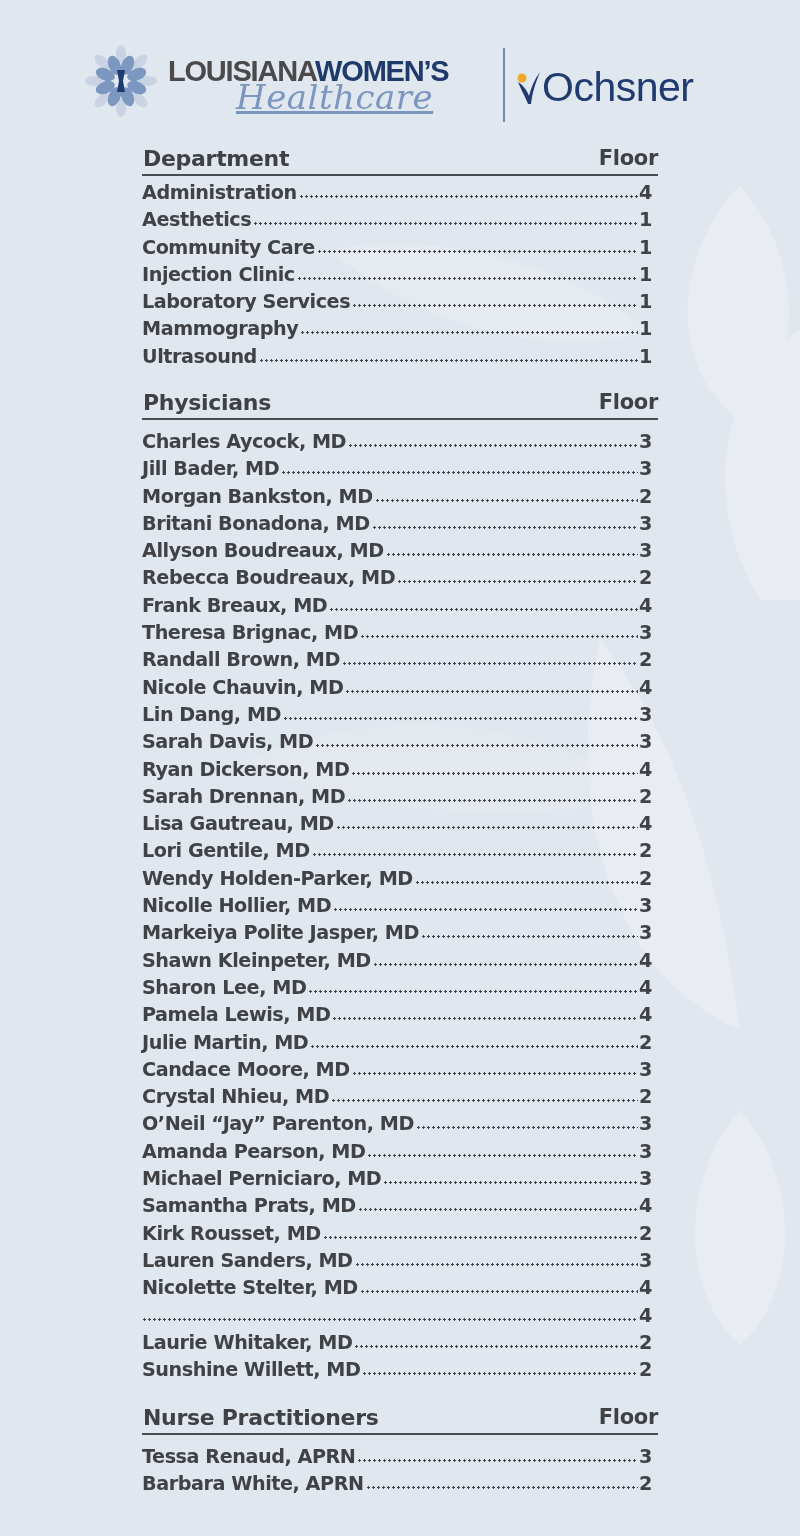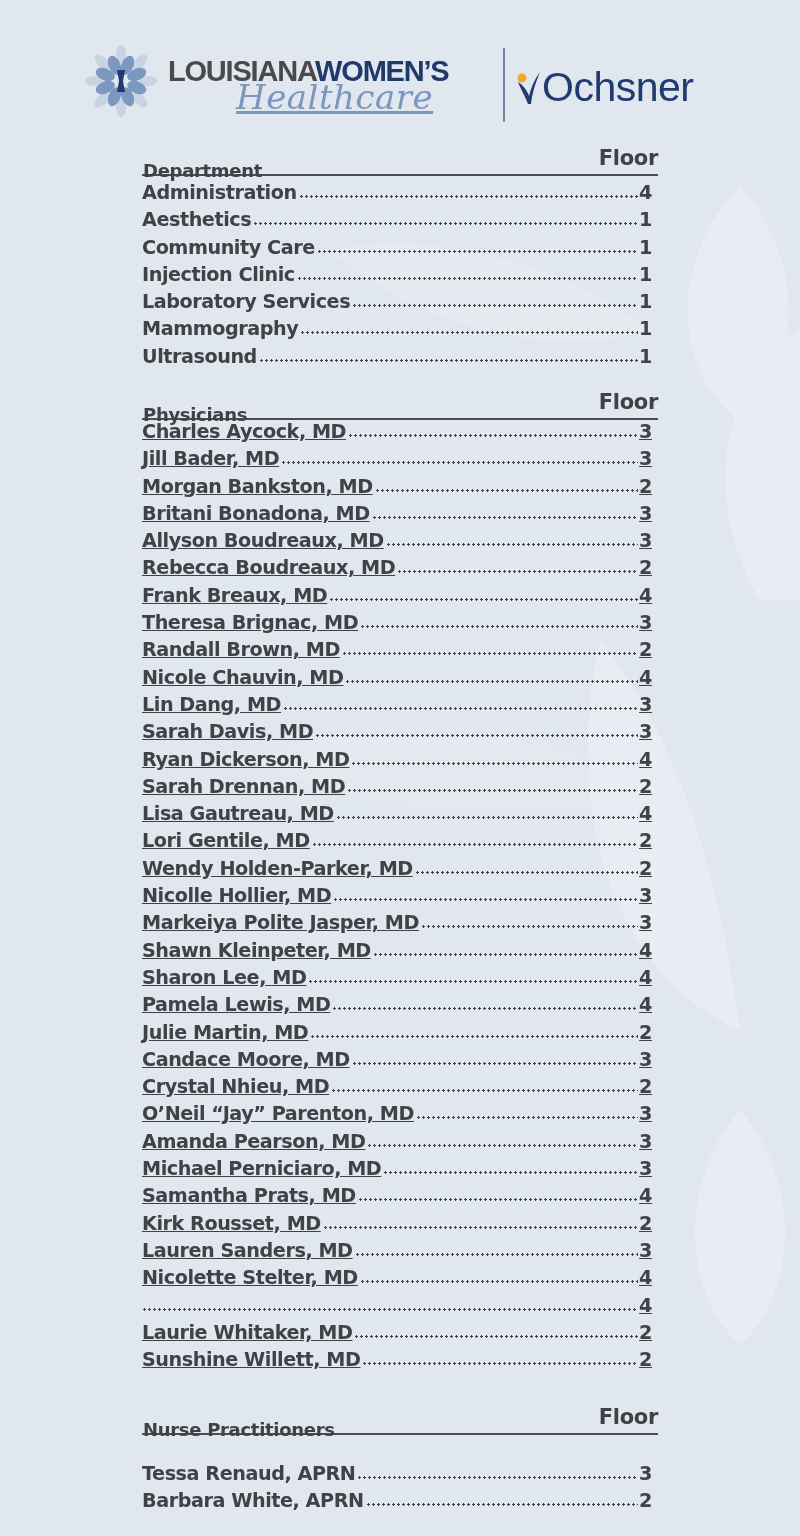--- a/index.html
+++ b/index.html
@@ -16,21 +16,21 @@
   .lwh .l1 .a { color:#4a4a4c; }
   .lwh .l1 .b { color:#1e3a6b; }
   .lwh .l2 { position:absolute; left:68px; top:22px; font-family:"DejaVu Serif", serif; font-style:italic; font-size:34px; color:#7b96bf; white-space:nowrap; letter-spacing:0.5px;text-decoration:underline; }
   .divider { position:absolute; left:503px; top:48px; width:2px; height:74px; background:#7288ad; }
   .ochsner { position:absolute; left:516px; top:62px; height:50px; }
   .ochsner .txt { position:absolute; left:26px; top:0; font-family:"Liberation Sans", sans-serif; font-weight:normal; font-size:41px; color:#1f3b70; letter-spacing:-0.5px; white-space:nowrap; line-height:50px; }
   .ochsner svg { position:absolute; left:0; top:8px; }
 
   .section { position:absolute; left:142px; width:516px; }
   .sec-head { position:relative; height:30px; border-bottom:2.5px solid #4b4d50; }
-  .sec-head .t { position:absolute; left:1px; top:16px; font-weight:bold; font-size:18px; letter-spacing:-0.3px; }
+  .sec-head .t { position:absolute; left:1px; top:2px; font-weight:bold; font-size:22px; letter-spacing:-0.3px; }
   .sec-head .f { position:absolute; right:0; top:2px; font-weight:bold; font-size:21px; letter-spacing:-0.3px; }
   .rows { margin-top:5px; }
   .row { display:flex; align-items:baseline; height:27.3px; font-size:19.2px; font-weight:bold; letter-spacing:-0.45px; color:#404246; white-space:nowrap; }
   .row .name { flex:0 0 auto; padding-right:2px; }
   .row .dots { flex:1 1 auto; overflow:hidden; position:relative; height:18px; }
   .row .dots::before { content:""; position:absolute; left:0; right:0; bottom:1px; height:3px;
     background-image:radial-gradient(circle, #404246 1.2px, transparent 1.4px);
     background-size:5px 3px; background-repeat:repeat-x; }
   .row .floor { flex:0 0 auto; width:14px; text-align:right; padding-right:6px; }
 </style>
@@ -133,21 +133,21 @@
         <span class="floor">1</span>
       </div>
   </div>
 </div>
 
 <div class="section" style="top:388px;">
   <div class="sec-head">
     <span class="t">Physicians</span>
     <span class="f">Floor</span>
   </div>
-  <div class="rows" style="margin-top:0;text-decoration:underline;">
+  <div class="rows" style="margin-top:10px;">
     <div class="row">
         <span class="name">Charles Aycock, MD</span>
         <span class="dots"></span>
         <span class="floor">3</span>
       </div>
     <div class="row">
         <span class="name">Jill Bader, MD</span>
         <span class="dots"></span>
         <span class="floor">3</span>
       </div>
@@ -316,21 +316,21 @@
         <span class="floor">2</span>
       </div>
   </div>
 </div>
 
 <div class="section" style="top:1403px;">
   <div class="sec-head">
     <span class="t">Nurse Practitioners</span>
     <span class="f">Floor</span>
   </div>
-  <div class="rows" style="margin-top:27px;">
+  <div class="rows" style="margin-top:10px;">
     <div class="row">
         <span class="name">Tessa Renaud, APRN</span>
         <span class="dots"></span>
         <span class="floor">3</span>
       </div>
     <div class="row">
         <span class="name">Barbara White, APRN</span>
         <span class="dots"></span>
         <span class="floor">2</span>
       </div>

